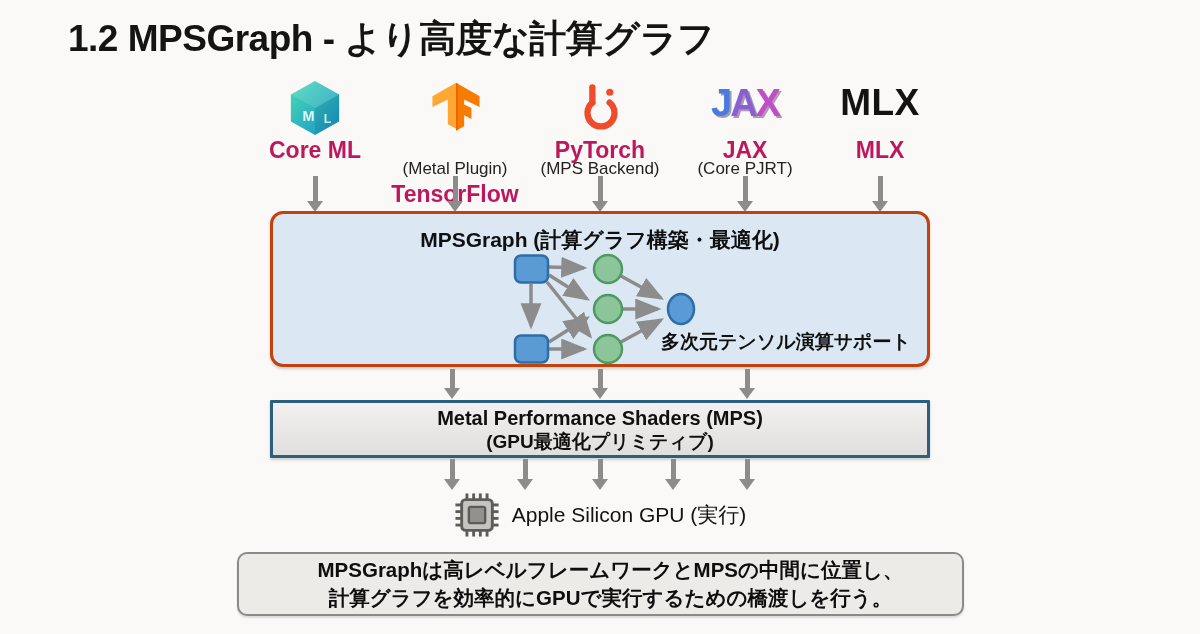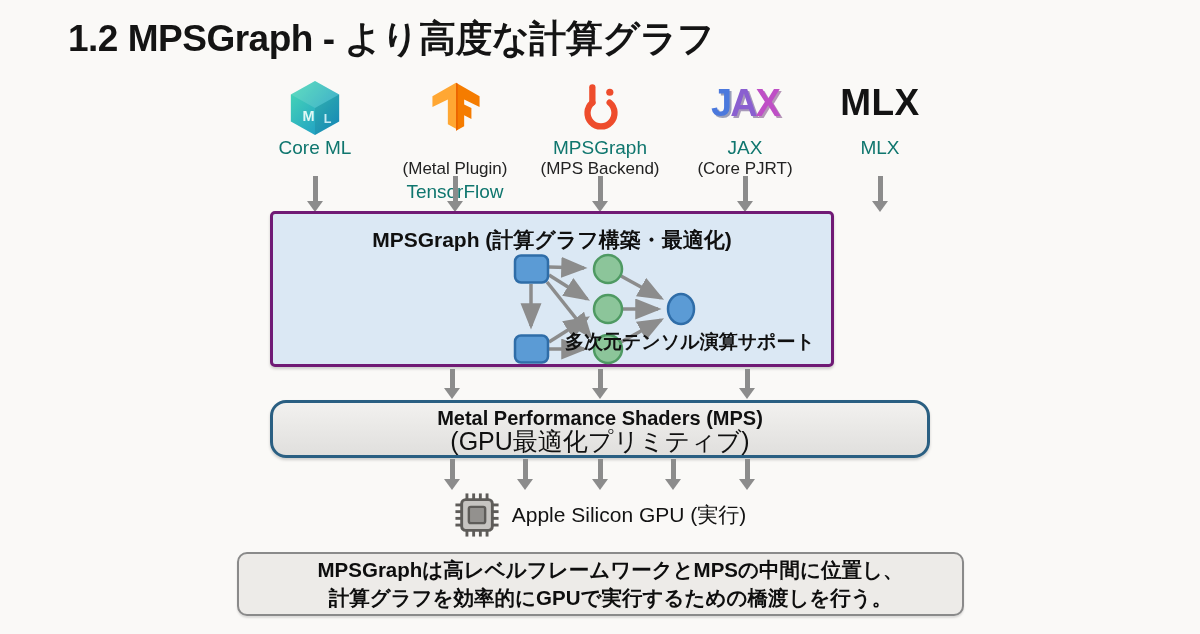--- a/index.html
+++ b/index.html
@@ -11,52 +11,52 @@
   }
   .abs{position:absolute;}
 
   
   .slide-title{
     left:28px;top:14px;
     font-size:37px;font-weight:bold;letter-spacing:-0.5px;color:#141414;margin-left:40px;
   }
 
   
-  .fw-label{width:170px;text-align:center;font-size:19px;font-weight:normal;color:#0f766e;}
+  .fw-label{width:170px;text-align:center;font-size:23px;font-weight:bold;color:#be185d;}
   .fw-sub{width:190px;text-align:center;font-size:17px;font-weight:normal;color:#222;}
   .mlx-wordmark{width:170px;text-align:center;font-size:37px;font-weight:bold;color:#131313;letter-spacing:0.5px;}
   .jax-logo{width:170px;text-align:center;font-size:38px;font-weight:800;letter-spacing:-2px;}
   .jax-logo .j{color:#4b79dd;text-shadow:2px 2px 0 rgba(35,48,108,.45);}
   .jax-logo .a{color:#8a5fd0;text-shadow:2px 2px 0 rgba(66,35,108,.45);}
   .jax-logo .x{color:#bf4fc6;text-shadow:2px 2px 0 rgba(96,28,104,.45);}
 
   
   .varrow{position:absolute;width:16px;display:flex;flex-direction:column;align-items:center;}
   .varrow .shaft{width:5px;flex:1;background:#8c8c8c;}
   .varrow::after{content:"";width:0;height:0;border:8px solid transparent;border-bottom:0;
     border-top:11px solid #8c8c8c;margin-top:-1px;}
 
   
   .mpsgraph-box{
-    left:270px;top:211px;width:564px;height:156px;box-sizing:border-box;
-    background:#dbe8f4;border:3px solid #701a75;border-radius:5px;
+    left:270px;top:211px;width:660px;height:156px;box-sizing:border-box;
+    background:#dbe8f4;border:3px solid #c2410c;border-radius:13px;
     box-shadow:0 2px 3px rgba(0,0,0,.18);
   }
   .mpsgraph-title{left:0;top:12px;width:100%;text-align:center;font-size:21px;font-weight:bold;color:#101010;}
   .mpsgraph-note{right:16px;bottom:9px;font-size:19px;font-weight:bold;color:#101010;}
 
   .mps-box{
     left:270px;top:400px;width:660px;height:58px;box-sizing:border-box;
     background:linear-gradient(#f2f1ef,#e0dfdd);
-    border:3px solid #2a5f82;border-radius:16px;
+    border:3px solid #2a5f82;border-radius:1px;
     box-shadow:0 2px 3px rgba(0,0,0,.18);
     display:flex;flex-direction:column;justify-content:center;align-items:center;
   }
   .mps-line1{font-size:20px;font-weight:bold;line-height:24px;color:#101010;}
-  .mps-line2{font-size:25px;font-weight:normal;line-height:23px;color:#101010;}
+  .mps-line2{font-size:19px;font-weight:bold;line-height:23px;color:#101010;}
 
   
   .gpu-row{left:300px;top:492px;width:600px;display:flex;align-items:center;justify-content:center;gap:12px;}
   .gpu-label{font-size:21px;font-weight:500;color:#131313;}
 
   
   .summary-box{
     left:237px;top:552px;width:727px;height:64px;box-sizing:border-box;
     background:#edebe8;border:2.5px solid #8a8a8a;border-radius:10px;
     display:flex;flex-direction:column;justify-content:center;align-items:center;
@@ -102,21 +102,21 @@
 </div>
 
 <div class="abs jax-logo" style="left:660px;top:82px;">
   <span class="j">J</span><span class="a">A</span><span class="x">X</span>
 </div>
 
 <div class="abs mlx-wordmark" style="left:795px;top:82px;">MLX</div>
 
 <div class="abs fw-label" style="left:230px;top:137px;">Core ML</div>
 <div class="abs fw-label" style="left:370px;top:137px;margin-top:44px;">TensorFlow</div>
-<div class="abs fw-label" style="left:515px;top:137px;">MPSGraph</div>
+<div class="abs fw-label" style="left:515px;top:137px;">PyTorch</div>
 <div class="abs fw-label" style="left:660px;top:137px;">JAX</div>
 <div class="abs fw-label" style="left:795px;top:137px;">MLX</div>
 
 <div class="abs fw-sub" style="left:360px;top:159px;">(Metal Plugin)</div>
 <div class="abs fw-sub" style="left:505px;top:159px;">(MPS Backend)</div>
 <div class="abs fw-sub" style="left:650px;top:159px;">(Core PJRT)</div>
 
 <div class="varrow" style="left:307px;top:176px;height:36px;">
     <i class="shaft"></i>
   </div>

